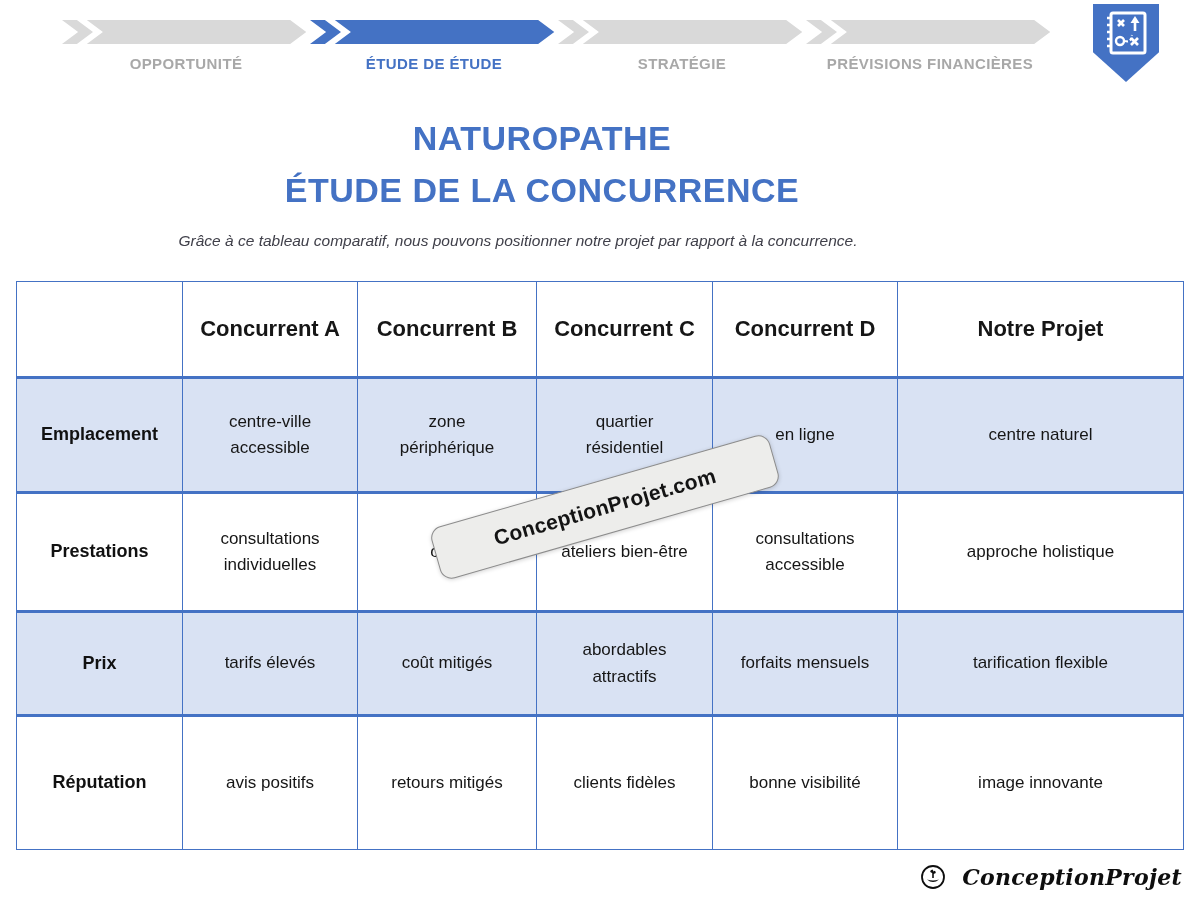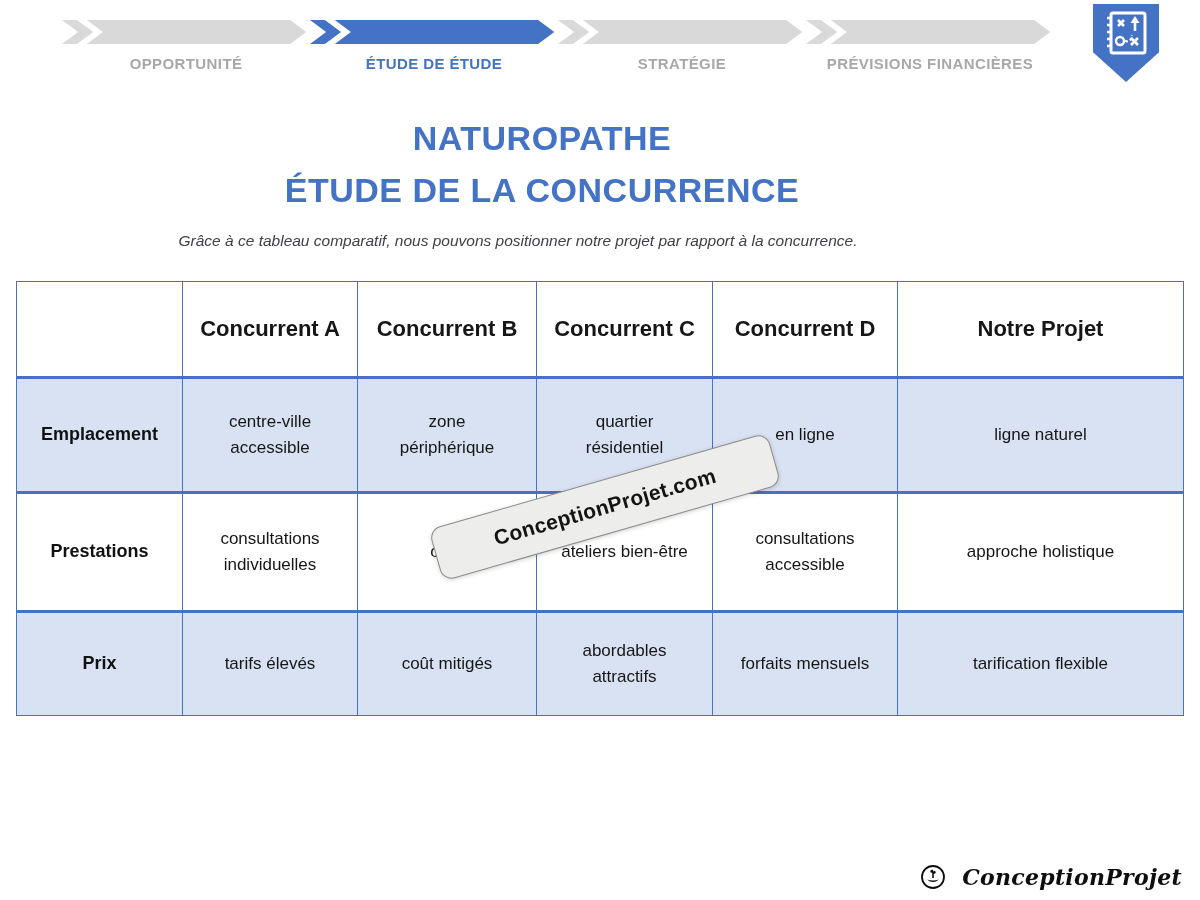--- a/index.html
+++ b/index.html
@@ -170,37 +170,45 @@
         <th>Notre Projet</th>
       </tr>
     </thead>
     <tbody>
       <tr class="alt" style="height:115px">
         <th>Emplacement</th>
         <td>centre-ville accessible</td>
         <td>zone périphérique</td>
         <td>quartier résidentiel</td>
         <td>en ligne</td>
-        <td>ligne naturel</td>
+        <td>centre naturel</td>
       </tr>
       <tr class="plain" style="height:119px">
         <th>Prestations</th>
         <td>consultations individuelles</td>
         <td>offre</td>
         <td>ateliers bien-être</td>
         <td>consultations accessible</td>
         <td>approche holistique</td>
       </tr>
       <tr class="alt" style="height:104px">
         <th>Prix</th>
         <td>tarifs élevés</td>
         <td>coût mitigés</td>
         <td>abordables attractifs</td>
         <td>forfaits mensuels</td>
         <td>tarification flexible</td>
+      </tr>
+      <tr class="plain" style="height:134px">
+        <th>Réputation</th>
+        <td>avis positifs</td>
+        <td>retours mitigés</td>
+        <td>clients fidèles</td>
+        <td>bonne visibilité</td>
+        <td>image innovante</td>
       </tr>
     </tbody>
   </table>
 </div>
 
 <div class="watermark">ConceptionProjet.com</div>
 
 <div class="footer-logo">
   <svg width="26" height="26" viewBox="0 0 26 26">
     <circle cx="13" cy="13" r="11" fill="none" stroke="#0e0e0e" stroke-width="1.8"></circle>

